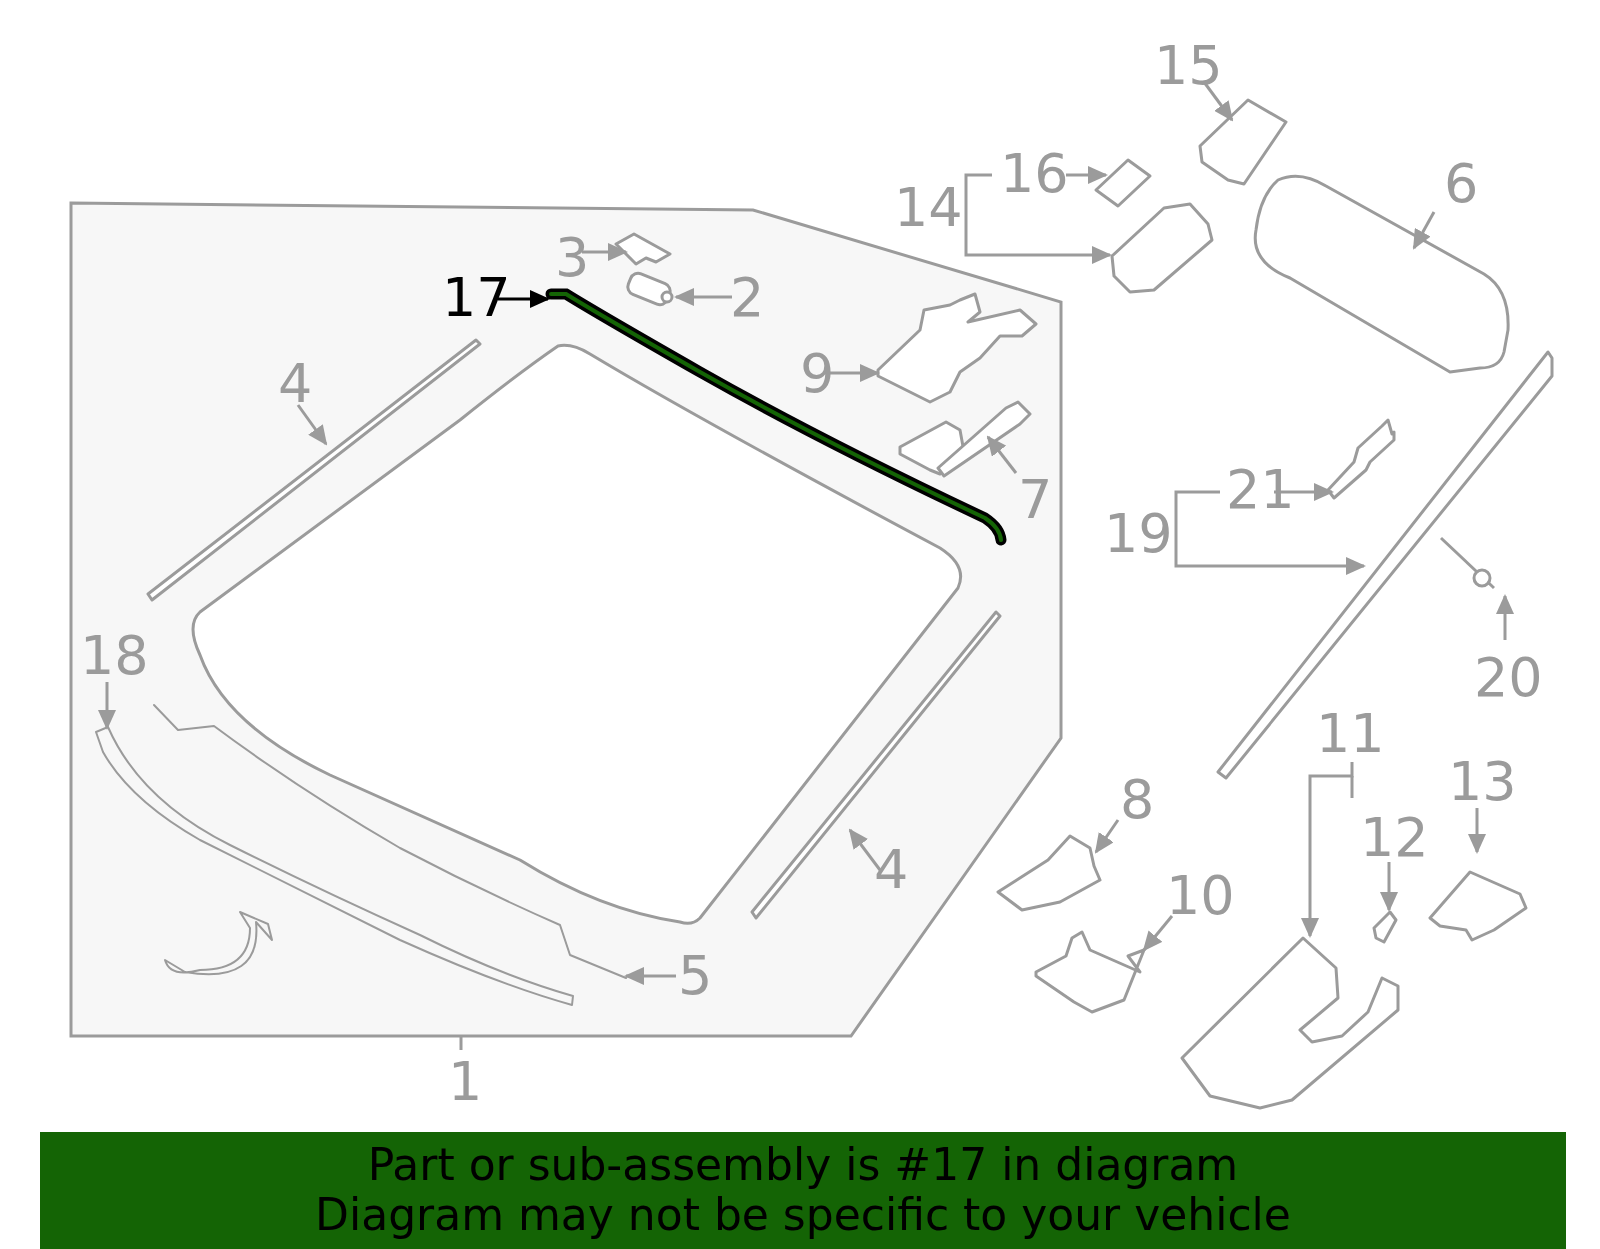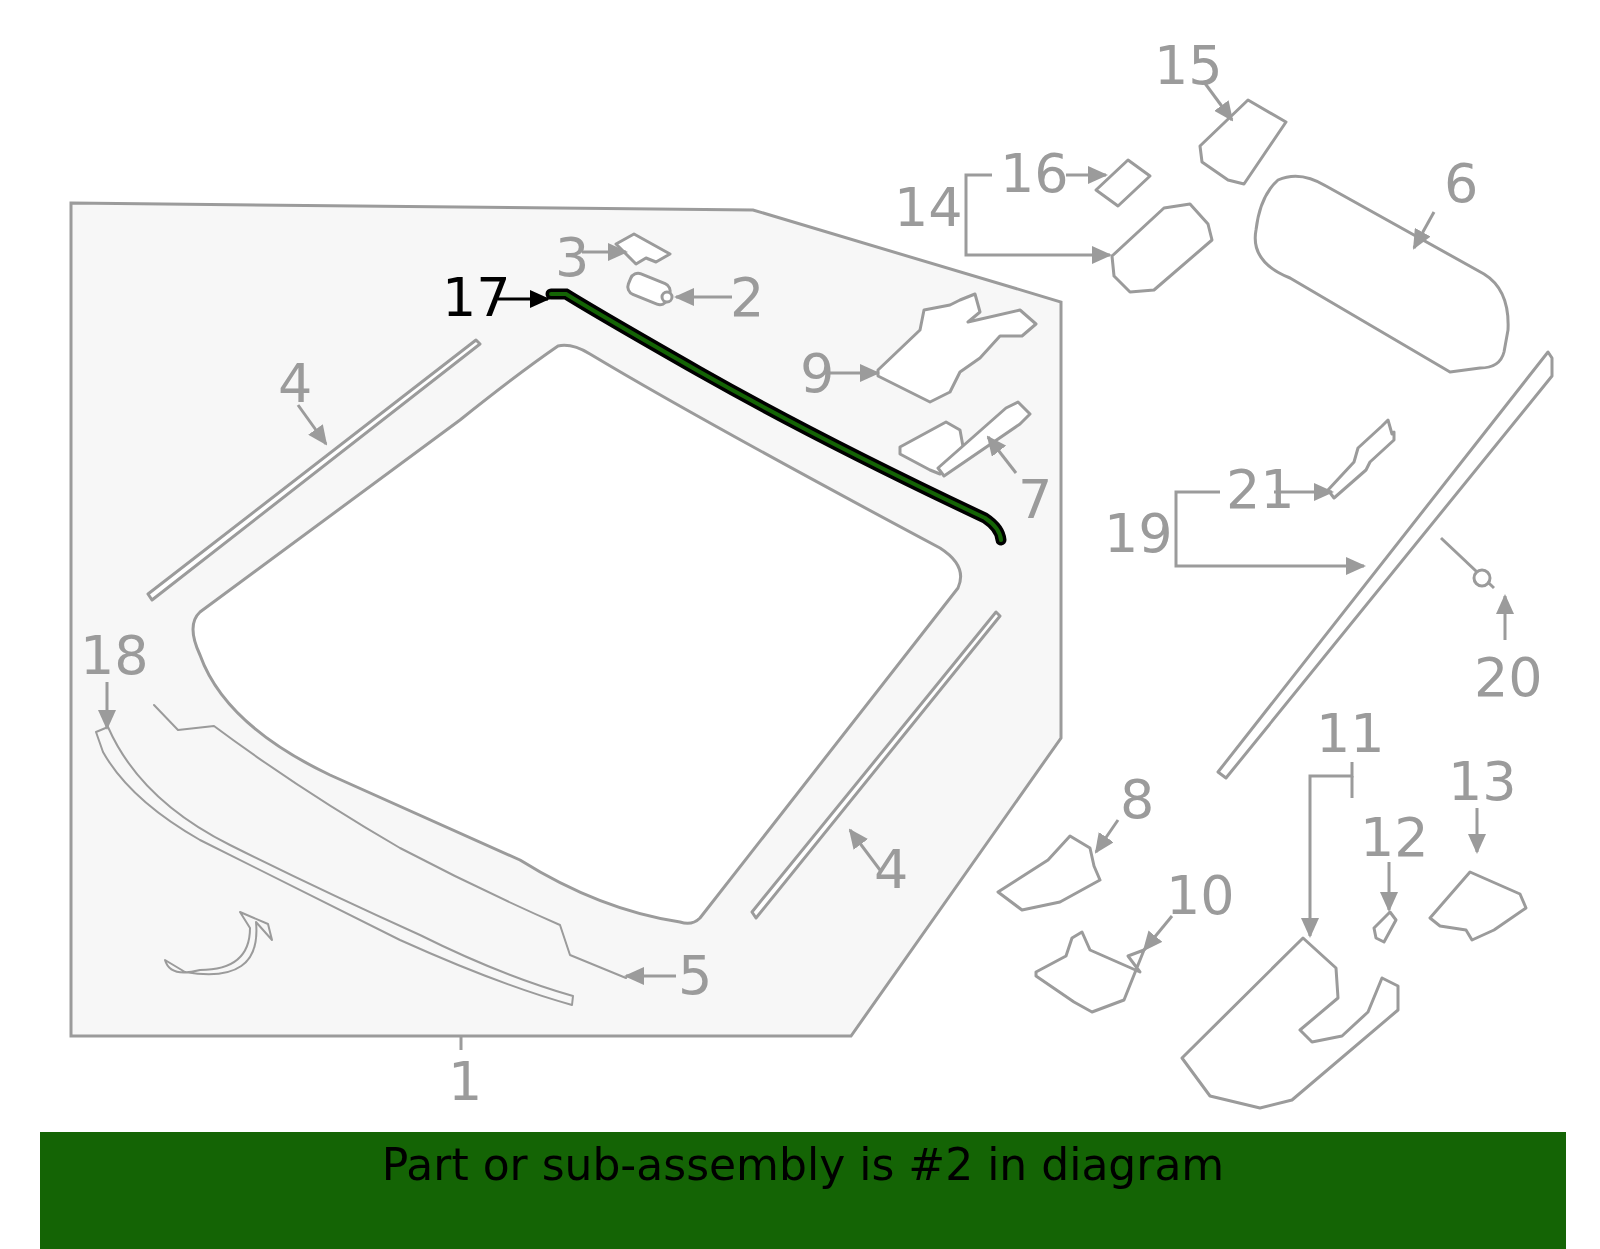--- a/index.html
+++ b/index.html
@@ -141,14 +141,15 @@
     <text class="lbl" x="1000" y="192">16</text>
     <text class="lbl lbl-hl" x="442" y="316">17</text>
     <text class="lbl" x="80" y="674">18</text>
     <text class="lbl" x="1104" y="552">19</text>
     <text class="lbl" x="1474" y="696">20</text>
     <text class="lbl" x="1226" y="508">21</text>
   </g>
 </svg>
 
 <div class="banner">
-  <div>Part or sub-assembly is #2 in diagram</div>
+  <div>Part or sub-assembly is #17 in diagram</div>
+  <div>Diagram may not be specific to your vehicle</div>
 </div>
 
 </body></html>

